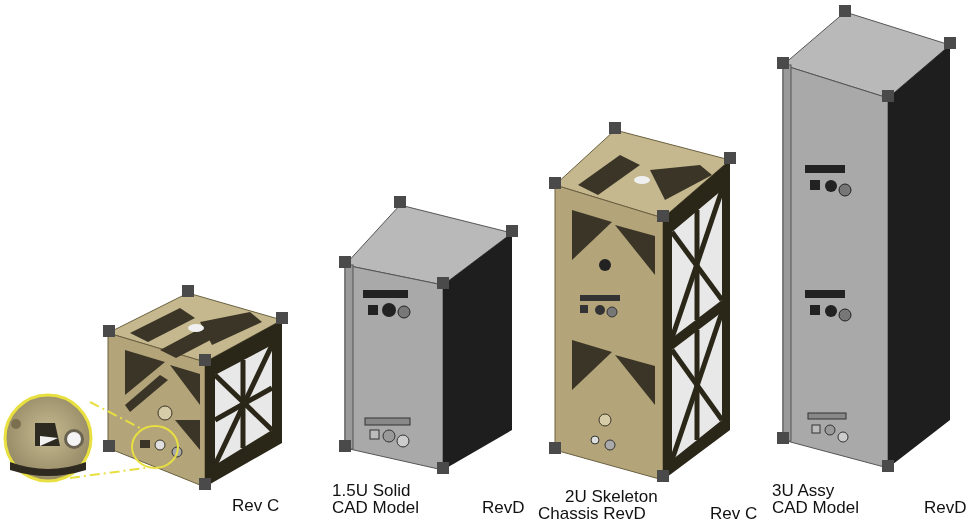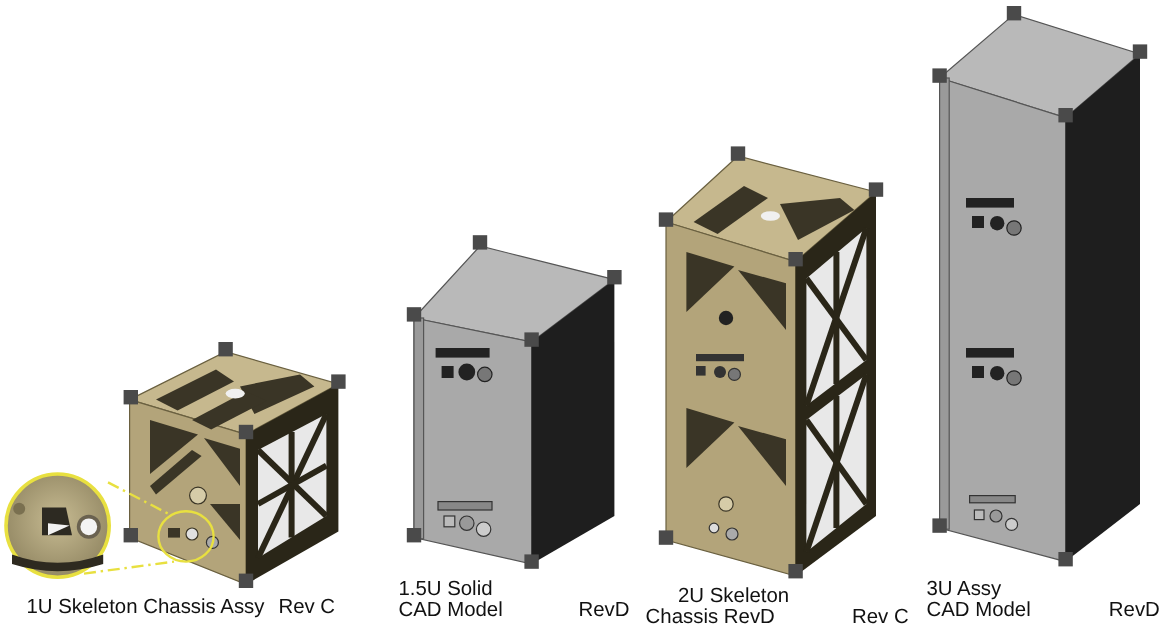--- a/index.html
+++ b/index.html
@@ -157,21 +157,20 @@
 
     <rect x="777" y="57" width="12" height="12" fill="#4a4a4a"></rect>
     <rect x="839" y="5" width="12" height="12" fill="#4a4a4a"></rect>
     <rect x="944" y="37" width="12" height="12" fill="#4a4a4a"></rect>
     <rect x="882" y="90" width="12" height="12" fill="#4a4a4a"></rect>
     <rect x="777" y="432" width="12" height="12" fill="#4a4a4a"></rect>
     <rect x="882" y="460" width="12" height="12" fill="#4a4a4a"></rect>
   </g>
 </svg>
 
-<div class="label" style="left:22px; top:497px;">1U Skeleton Chassis Assy</div>
 <div class="label" style="left:232px; top:497px;">Rev C</div>
 
 <div class="label" style="left:332px; top:482px;">1.5U Solid</div>
 <div class="label" style="left:332px; top:499px;">CAD Model</div>
 <div class="label" style="left:482px; top:499px;">RevD</div>
 
 <div class="label" style="left:538px; top:488px;margin-left:27px;">2U Skeleton</div>
 <div class="label" style="left:538px; top:505px;">Chassis RevD</div>
 <div class="label" style="left:710px; top:505px;">Rev C</div>
 

